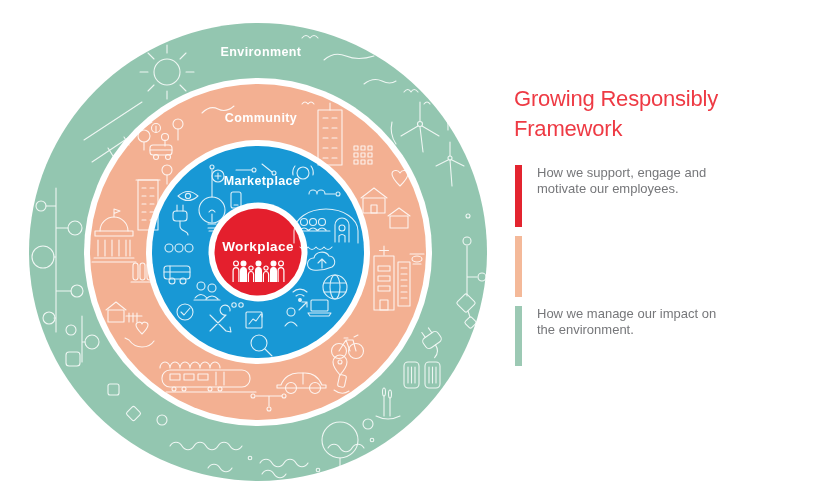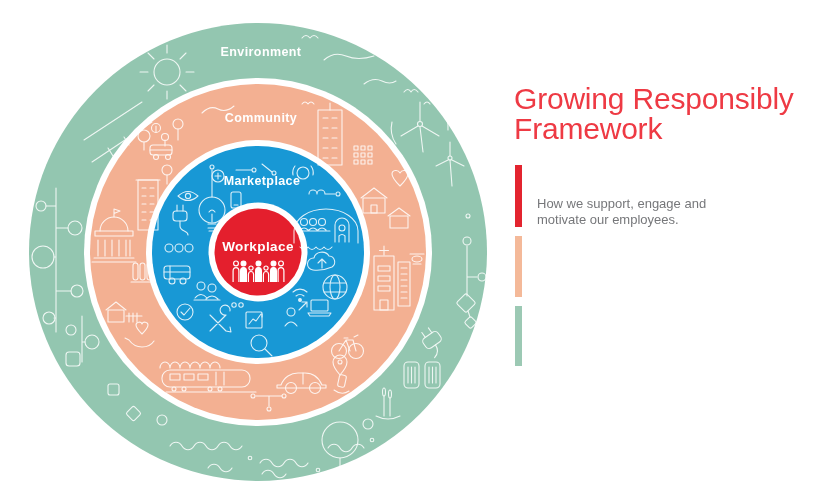--- a/index.html
+++ b/index.html
@@ -9,25 +9,25 @@
     font-family:"Liberation Sans",sans-serif;
   }
   .diagram-wrap{position:absolute;left:0;top:0;width:494px;height:494px;margin-left:12px;}
   .diagram-wrap svg{display:block;}
   svg text.ring-label{
     font-family:"Liberation Sans",sans-serif;
     font-weight:bold;fill:#ffffff;letter-spacing:0.4px;
   }
   .panel-title{
     position:absolute;left:514px;top:84px;width:305px;
-    font-size:30px;line-height:30px;font-weight:normal;
+    font-size:22px;line-height:30px;font-weight:normal;
     letter-spacing:-0.2px;white-space:pre-line;margin:0;
   }
   .panel-items{position:absolute;left:515px;top:165px;width:305px;}
-  .item{display:flex;align-items:flex-end;margin-bottom:9px;}
+  .item{display:flex;align-items:flex-start;margin-bottom:9px;}
   .item .bar{width:7px;flex:0 0 7px;margin-right:15px;}
   .item:nth-child(1) .bar{height:62px;}
   .item:nth-child(2) .bar{height:61px;}
   .item:nth-child(3) .bar{height:60px;}
   .item:nth-child(4) .bar{height:60px;}
   .item .item-text{
     font-size:13px;line-height:15.5px;white-space:pre-line;
   }
 </style>
 </head>
@@ -412,14 +412,16 @@
   <div class="item">
     <div class="bar" style="background-color: rgb(227, 36, 47);"></div>
     <div class="item-text">How we support, engage and
 motivate our employees.</div>
   </div>
   <div class="item">
     <div class="bar" style="background-color: rgb(244, 185, 153);"></div>
   </div>
   <div class="item">
     <div class="bar" style="background-color: rgb(156, 201, 180);"></div>
+    <div class="item-text">How we manage our impact on
+the environment.</div>
   </div>
 </div>
 
 </body></html>

